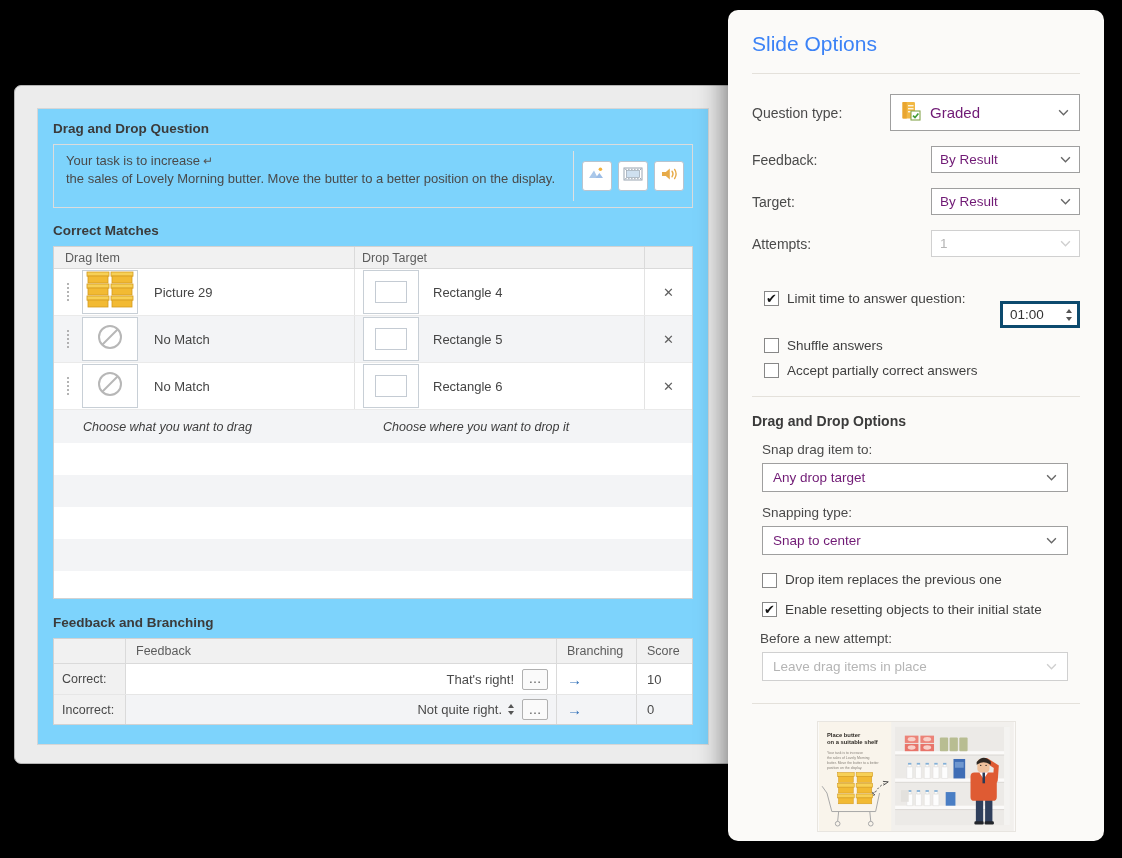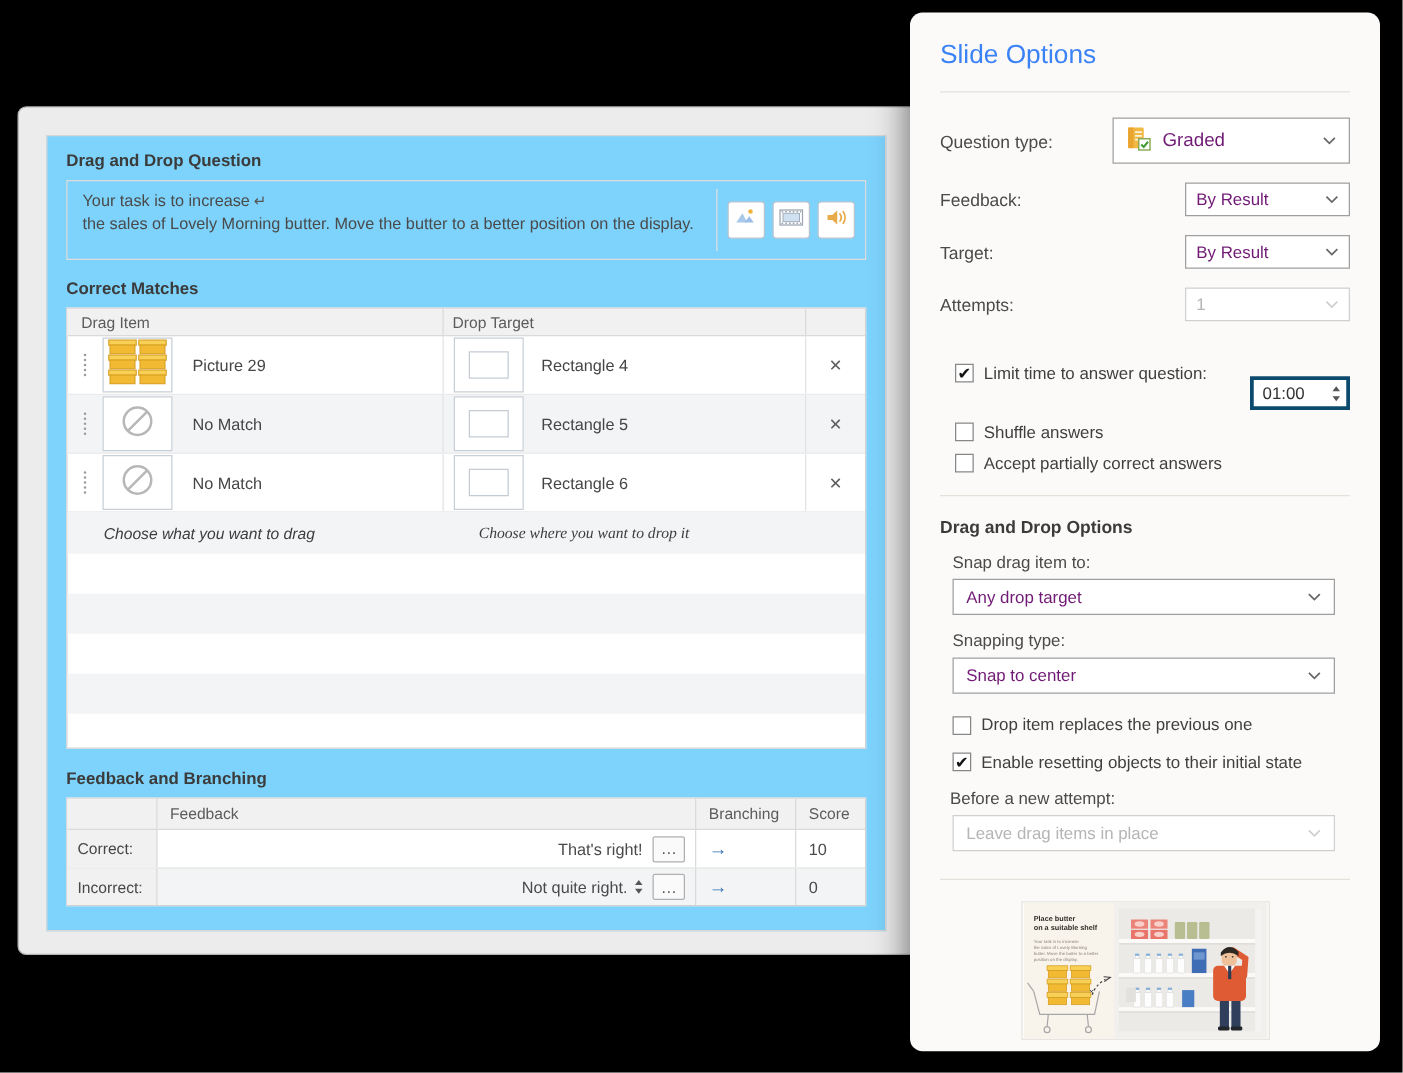--- a/index.html
+++ b/index.html
@@ -46,21 +46,21 @@
   .drag-handle { width:28px; display:flex; flex-direction:column; align-items:center; justify-content:center; gap:2px; cursor:grab; }
   .drag-handle i { width:2px; height:2px; border-radius:50%; background:#9b9b9b; }
   .thumb { width:56px; height:44px; background:#fff; border:1px solid #c8cfd6;
     display:flex; align-items:center; justify-content:center; }
   .thumb-inner-rect { width:32px; height:22px; border:1px solid #c4cbd3; background:#fff; }
   .m-label { margin-left:16px; font-size:13px; color:#454545; }
   .del-x { font-size:13px; color:#5f5f5f; cursor:pointer; }
   .m-hint { height:33px; background:#f3f4f6; display:flex; align-items:center;
     font-size:12.5px; font-style:italic; color:#3d3d3d; }
   .hint1 { width:300px; padding-left:29px; }
-  .hint2 { padding-left:29px;font-family:Liberation Serif, serif; }
+  .hint2 { padding-left:29px; }
   .stripe { height:32px; }
   .stripe.alt { background:#f3f4f6; }
 
   
   .fb-table { margin-top:8px; border:1px solid #d2d2d2; background:#fff; }
   .fb-header { height:25px; display:flex; align-items:center; background:#f1f1f1;
     border-bottom:1px solid #dadada; font-size:12.5px; color:#5c5c5c; }
   .fc-label { width:72px; align-self:stretch; border-right:1px solid #dadada; display:flex; align-items:center; padding-left:8px; }
   .fc-feedback { flex:1; display:flex; align-items:center; padding:0 8px 0 10px;text-align:right; }
   .fc-branch { width:80px; align-self:stretch; border-left:1px solid #dadada; display:flex; align-items:center; padding-left:10px; }
@@ -89,21 +89,21 @@
   .sep1 { margin-top:17px; }
   .row-qt { margin-top:20px; display:flex; align-items:center; }
   .opt-label { font-size:14px; color:#4a4a4a; }
   .row-qt .opt-label { flex:1; }
   .dd { background:#fff; border:1px solid #9f9f9f; display:flex; align-items:center; cursor:pointer; color:#701a75; }
   .dd .chev { margin-left:auto; }
   .dd-large { width:190px; height:37px; padding:0 10px; gap:9px; font-size:15px; }
   .dd-large svg.qticon { width:20px; height:20px; }
   .row-sm { margin-top:15px; display:flex; align-items:center; }
   .row-sm .opt-label { flex:1; }
-  .dd-small { width:132px; height:27px; padding:0 8px; font-size:13.5px; }
+  .dd-small { width:149px; height:27px; padding:0 8px; font-size:13.5px; }
   .dd.disabled { border-color:#d0d0d0; color:#b5b5b5; cursor:default; }
   .chev svg { width:11px; height:7px; display:block; }
   .chev polyline { stroke:#676767; stroke-width:1.6; fill:none; }
   .dd.disabled .chev polyline { stroke:#cfcfcf; }
 
   .cb-row { margin-top:10px; margin-left:12px; display:flex; align-items:center; }
   .checkbox { width:15px; height:15px; border:1px solid #878787; background:#fff; flex:none;
     display:flex; align-items:center; justify-content:center; font-size:13px; color:#141414; cursor:pointer; line-height:1; }
   .cb-label { margin-left:8px; font-size:13.5px; color:#3f3f3f; }
   .time-box { margin-left:auto; width:80px; height:27px; border:3px solid #0c4a6e; background:#fff;

